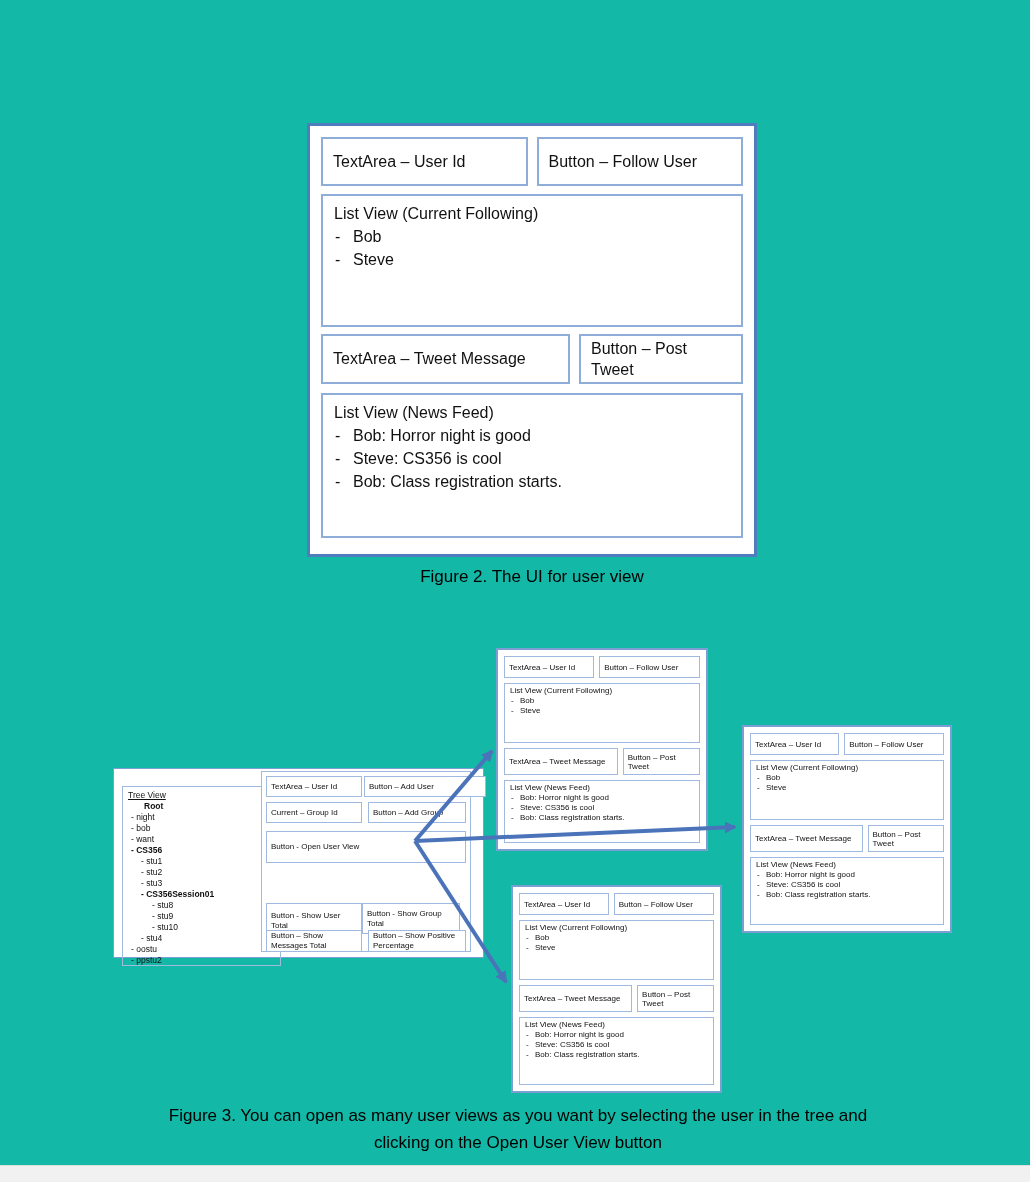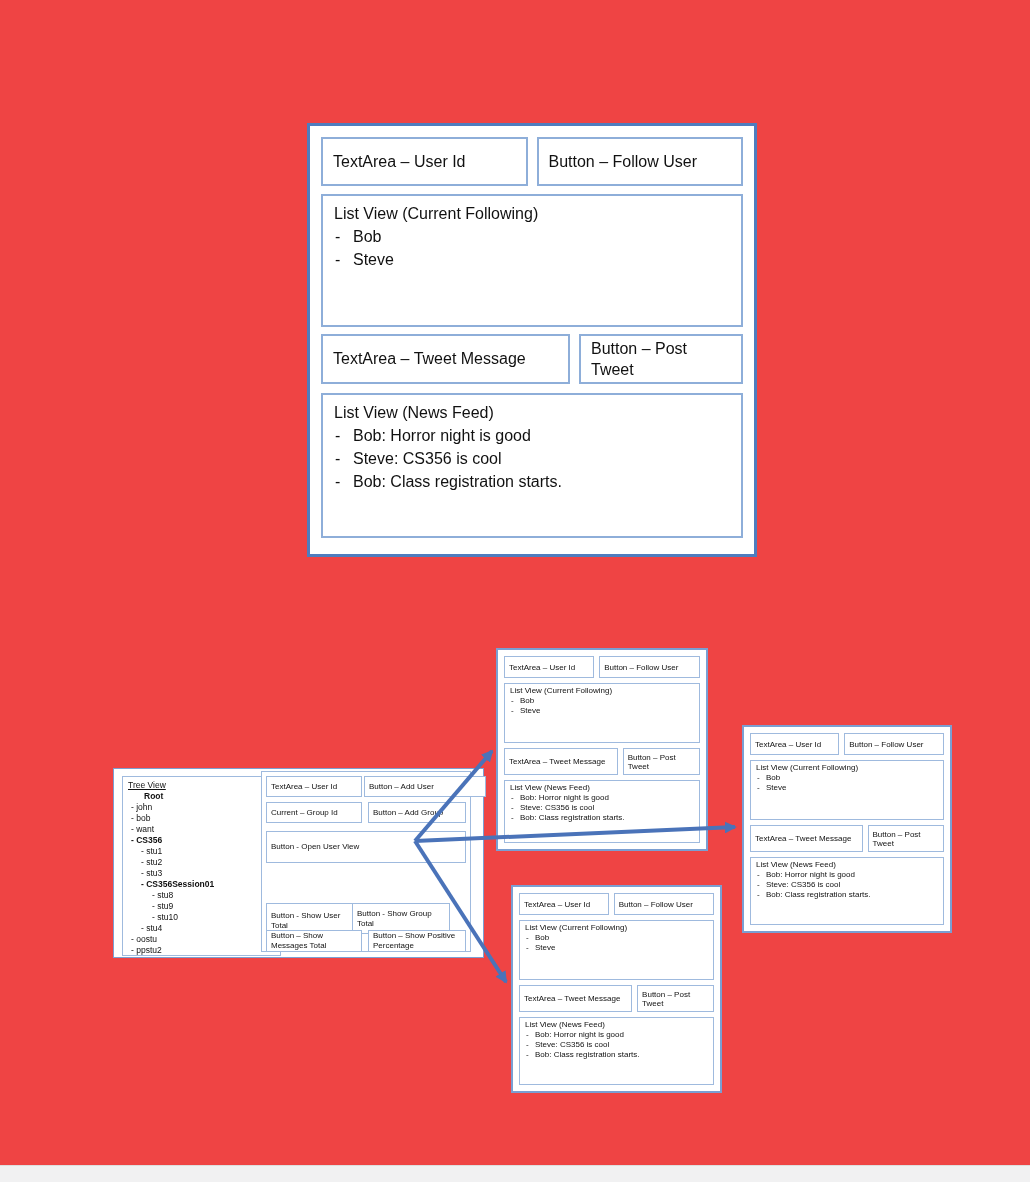--- a/index.html
+++ b/index.html
@@ -6,21 +6,21 @@
     --bDark:#4f7dbe;      
     --bMid:#8eaed9;       
     --bSmDark:#7b9fd2;    
     --bSmLight:#9fbade;   
     --arrow:#4a73b9;
     --ink:#111;
   }
   *{margin:0;padding:0;box-sizing:border-box}
   html,body{background:#fff}
   body{font-family:"Liberation Sans","DejaVu Sans",sans-serif;color:var(--ink)}
-  .page{position:relative;width:1030px;height:1182px;background:#ef4444;overflow:hidden}
+  .page{position:relative;width:1030px;height:1182px;background:#14b8a6;overflow:hidden}
 
   
   .fig2{position:absolute;left:307px;top:123px;width:450px;height:434px;
         border:3px solid var(--bDark);padding:11px;background:#fff}
   .f2row{display:flex;gap:9px}
   .f2box{border:2px solid var(--bMid);background:#fff;font-size:16px}
   .f2cell{display:flex;align-items:center;padding:0 10px;white-space:nowrap}
   .f2r1{height:49px;margin-bottom:8px}
   .f2r1 .f2box{flex:1}
   .f2list{padding:6px 11px;line-height:23px}
@@ -33,21 +33,21 @@
   .f2li::before{content:"-";display:inline-block;width:18px;padding-left:1px}
 
   
   .caption{position:absolute;font-size:17px;color:#000;text-align:center}
   .cap2{left:257px;top:567px;width:550px}
   .cap3{left:38px;top:1102px;width:960px;line-height:27px}
 
   
   .admin{position:absolute;left:113px;top:768px;width:371px;height:190px;
          border:1.5px solid var(--bSmDark);background:#fff}
-  .treebox{position:absolute;left:8px;top:7px;width:159px;height:180px;
+  .treebox{position:absolute;left:8px;top:17px;width:159px;height:180px;
            border:1.5px solid var(--bSmLight);padding:3px 5px;font-size:8.5px;line-height:11px}
   .tree-title{text-decoration:underline}
   .ti{white-space:nowrap}
   .lvl0{padding-left:16px}.lvl1{padding-left:3px}.lvl2{padding-left:13px}.lvl3{padding-left:24px}
   .bold{font-weight:bold}
   .panel{position:absolute;left:147px;top:2px;width:210px;height:181px;
          border:1.5px solid var(--bSmLight);background:#fff}
   .ab{position:absolute;border:1.5px solid var(--bSmLight);background:#fff;
       display:flex;align-items:center;padding:1px 4px;font-size:8px;line-height:10px}
 
@@ -104,28 +104,29 @@
       <div class="ltitle">List View (News Feed)</div>
       <div>
 
       <div class="f2li">Bob: Horror night is good</div>
           <div class="f2li">Steve: CS356 is cool</div>
           <div class="f2li">Bob: Class registration starts.</div>
         </div>
     </div>
   </div>
 
+  <div class="caption cap2">Figure 2. The UI for user view</div>
 
   <div class="admin">
     <div class="treebox">
       <div class="tree-title">Tree View</div>
       <div>
 
       <div class="ti lvl0 bold">Root</div>
-          <div class="ti lvl1">- john</div>
+          <div class="ti lvl1">- night</div>
           <div class="ti lvl1">- bob</div>
           <div class="ti lvl1">- want</div>
           <div class="ti lvl1 bold">- CS356</div>
           <div class="ti lvl2">- stu1</div>
           <div class="ti lvl2">- stu2</div>
           <div class="ti lvl2">- stu3</div>
           <div class="ti lvl2 bold">- CS356Session01</div>
           <div class="ti lvl3">- stu8</div>
           <div class="ti lvl3">- stu9</div>
           <div class="ti lvl3">- stu10</div>
@@ -134,21 +135,21 @@
           <div class="ti lvl1">- ppstu2</div>
         </div>
     </div>
     <div class="panel">
       <div class="ab" style="left:4px;top:4px;width:96px;height:21px">TextArea – User Id</div>
       <div class="ab" style="left:102px;top:4px;width:122px;height:21px">Button – Add User</div>
       <div class="ab" style="left:4px;top:30px;width:96px;height:21px">Current – Group Id</div>
       <div class="ab" style="left:106px;top:30px;width:98px;height:21px">Button – Add Group</div>
       <div class="ab" style="left:4px;top:59px;width:200px;height:32px">Button - Open User View</div>
       <div class="ab" style="left:4px;top:131px;width:96px;height:36px">Button - Show User Total</div>
-      <div class="ab" style="left:90px;top:131px;width:98px;height:31px">Button - Show Group Total</div>
+      <div class="ab" style="left:100px;top:131px;width:98px;height:31px">Button - Show Group Total</div>
       <div class="ab" style="left:4px;top:158px;width:96px;height:22px">Button – Show Messages Total</div>
       <div class="ab" style="left:106px;top:158px;width:98px;height:22px">Button – Show Positive Percentage</div>
     </div>
   </div>
 
   <div class="sv sv-a">
     <div class="svr svr1">
       <div class="svbox sv-in1">TextArea – User Id</div>
       <div class="svbox sv-b1">Button – Follow User</div>
     </div>
@@ -236,16 +237,18 @@
       <marker id="ah" viewBox="0 0 10 10" refX="8.5" refY="5" markerWidth="3" markerHeight="3" orient="auto">
         <path d="M0,0 L10,5 L0,10 z" fill="#4a73b9"></path>
       </marker>
     </defs>
     <line x1="415" y1="841" x2="492" y2="751" marker-end="url(#ah)"></line>
     <line x1="415" y1="841" x2="735" y2="827" marker-end="url(#ah)"></line>
     <line x1="415" y1="841" x2="506" y2="982" marker-end="url(#ah)"></line>
   </svg>
 
   <div class="caption cap3">
+    <div>Figure 3. You can open as many user views as you want by selecting the user in the tree and</div>
+    <div>clicking on the Open User View button</div>
   </div>
 
   <div class="gutter"></div>
 </div>
 
 </body></html>

